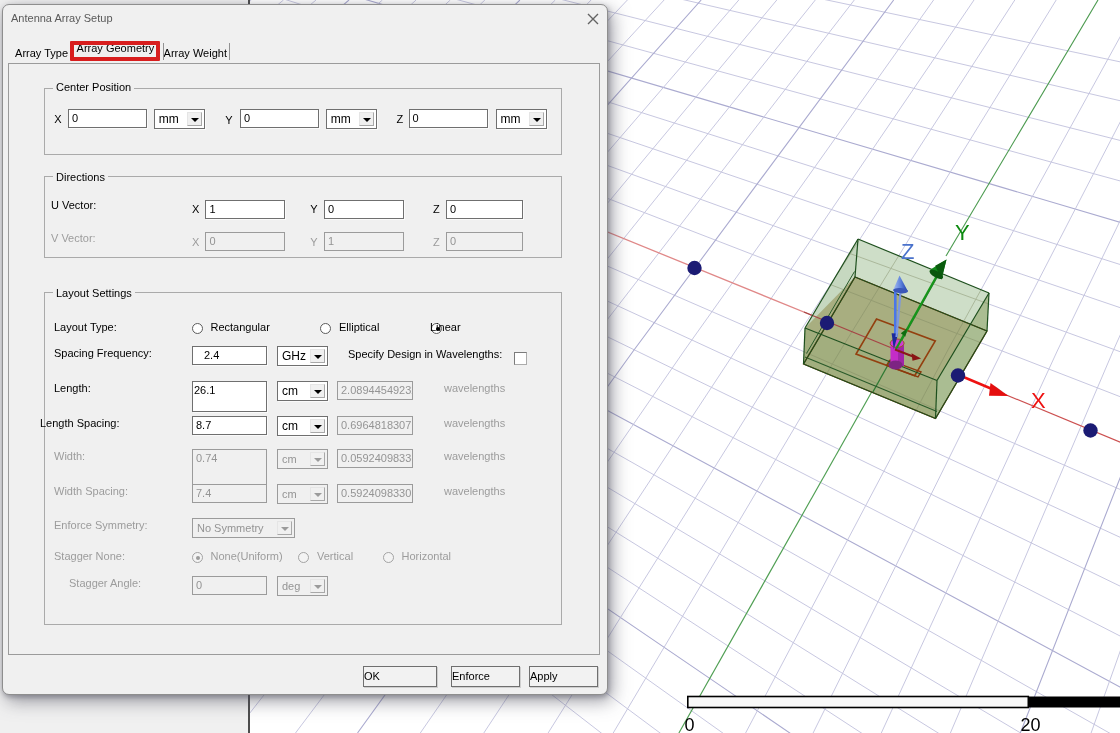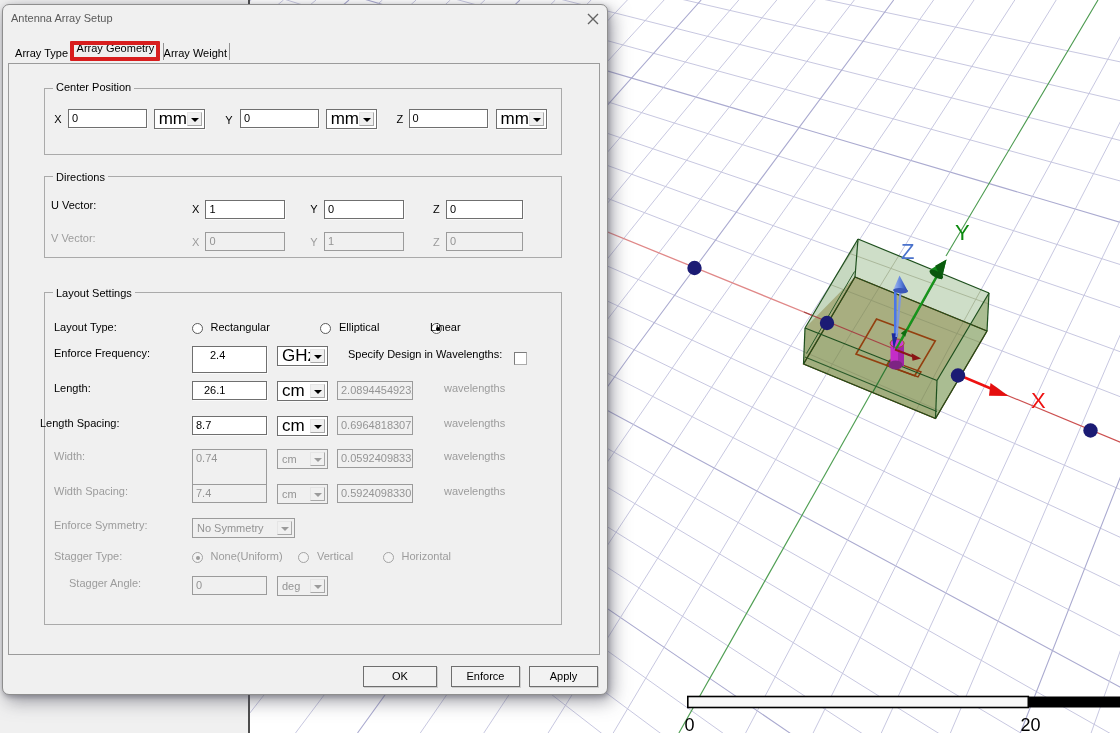--- a/index.html
+++ b/index.html
@@ -18,39 +18,39 @@
 .tpage { position:absolute; left:5px; top:58px; width:592px; height:592px;
   border-top:1px solid #9b9b9b; border-left:1px solid #9b9b9b;
   border-right:1px solid #9b9b9b; border-bottom:1px solid #9b9b9b; }
 .grp { position:absolute; border:1px solid #aaaaaa; }
 .gl { position:absolute; font-size:11px; background:#f0f0f0; padding:0 3px; }
 .tb { position:absolute; background:#fff; border:1px solid #6f6f6f;
   box-shadow:1px 1px 0 #fafafa; font-size:11px; color:#000; line-height:17px; overflow:hidden; }
 .tbd { position:absolute; background:#f0f0f0; border:1px solid #9b9b9b;
   font-size:11px; color:#949494; line-height:17px; overflow:hidden; white-space:nowrap; }
 .cb { position:absolute; background:#fff; border:1px solid #6f6f6f;
-  box-shadow:1px 1px 0 #fafafa; font-size:17px; }
+  box-shadow:1px 1px 0 #fafafa; font-size:12px; }
 .cbd { position:absolute; background:#f0f0f0; border:1px solid #9b9b9b; font-size:11px; }
 .cbt { position:absolute; left:4px; top:1px; line-height:16px; }
 .cbd .cbt { color:#949494; }
 .cbtn,.cbtnd { position:absolute; right:2px; top:2px; bottom:2px; width:15px;
   background:#f0f0f0; border:1px solid #a8a8a8; border-top-color:#e5e5e5; border-left-color:#e5e5e5; }
 .arr { position:absolute; left:3px; top:5px; width:0; height:0;
   border-left:4px solid transparent; border-right:4px solid transparent; border-top:4px solid #000; }
 .arrd { position:absolute; left:3px; top:5px; width:0; height:0;
   border-left:4px solid transparent; border-right:4px solid transparent; border-top:4px solid #9b9b9b; }
 .rd { position:absolute; width:11px; height:11px; border-radius:50%;
   border:1px solid #5c5c5c; background:#fff; }
 .rdd { position:absolute; width:11px; height:11px; border-radius:50%;
   border:1px solid #a3a3a3; background:#f3f3f3; }
 .dot { position:absolute; left:3.5px; top:3.5px; width:4px; height:4px; border-radius:50%; background:#000; }
 .dotd { position:absolute; left:3.5px; top:3.5px; width:4px; height:4px; border-radius:50%; background:#9b9b9b; }
 .chk { position:absolute; width:13px; height:13px; background:#fff; border:1px solid; border-color:#7b7b7b #ababab #ababab #7b7b7b; }
 .btn { position:absolute; height:21px; background:#f2f2f2; border:1px solid #6f6f6f;
-  box-shadow:1px 1px 0 #cfcfcf; font-size:11px; text-align:center; line-height:19px; }
+  box-shadow:1px 1px 0 #cfcfcf; font-size:11px; line-height:19px; }
 </style></head>
 <body>
 <div id="view">
 <svg width="872" height="733" viewBox="0 0 872 733">
 <path d="M-28.0,-127.6 L232.0,-72.8 L492.0,-17.9 L752.0,36.9 L912.0,70.7" fill="none" stroke="#c4c4de" stroke-width="0.95"></path>
 <path d="M-28.0,-107.1 L232.0,-47.0 L492.0,13.2 L752.0,73.4 L912.0,110.4" fill="none" stroke="#c4c4de" stroke-width="0.95"></path>
 <path d="M-28.0,-86.2 L232.0,-20.6 L492.0,45.0 L752.0,110.6 L912.0,151.0" fill="none" stroke="#c4c4de" stroke-width="0.95"></path>
 <path d="M-28.0,-64.8 L232.0,6.4 L492.0,77.5 L752.0,148.6 L912.0,192.4" fill="none" stroke="#c4c4de" stroke-width="0.95"></path>
 <path d="M-28.0,-42.9 L232.0,33.9 L492.0,110.6 L752.0,187.4 L912.0,234.7" fill="none" stroke="#ababd0" stroke-width="1.1"></path>
 <path d="M-28.0,-20.6 L232.0,61.9 L492.0,144.5 L752.0,227.0 L912.0,277.8" fill="none" stroke="#c4c4de" stroke-width="0.95"></path>
@@ -286,32 +286,32 @@
 <div class="gl" style="left:50px;top:281.5px">Layout Settings</div>
 <div class="lab" style="left:51px;top:316px;font-size:11px">Layout Type:</div>
 <span class="rd" style="left:188.5px;top:317.5px"></span>
     <div class="lab" style="left:207.5px;top:316px">Rectangular</div>
 <span class="rd" style="left:317px;top:317.5px"></span>
     <div class="lab" style="left:336px;top:316px">Elliptical</div>
 <span class="rd" style="left:428px;top:317.5px">
       <span class="dot"></span>
     </span>
     <div class="lab" style="left:427px;top:316px">Linear</div>
-<div class="lab" style="left:51px;top:342px;font-size:11px">Enforce Frequency:</div>
-<div class="tb" style="left:189px;top:341px;width:75px;height:27px;padding-left:17px">2.4</div>
+<div class="lab" style="left:51px;top:342px;font-size:11px">Spacing Frequency:</div>
+<div class="tb" style="left:189px;top:341px;width:75px;height:19px;padding-left:11px">2.4</div>
 <div class="cb" style="left:274px;top:341px;width:51px;height:20px">
       <span class="cbt">GHz</span>
       <span class="cbtn">
         <span class="arr"></span>
       </span>
     </div>
 <div class="lab" style="left:345px;top:343px;font-size:11px">Specify Design in Wavelengths:</div>
 <span class="chk" style="left:510.5px;top:347px"></span>
 <div class="lab" style="left:51px;top:377px;font-size:11px">Length:</div>
-<div class="tb" style="left:189px;top:376px;width:75px;height:19px;padding-left:11px">26.1</div>
+<div class="tb" style="left:189px;top:376px;width:75px;height:31px;padding-left:1px">26.1</div>
 <div class="cb" style="left:274px;top:376px;width:51px;height:20px">
       <span class="cbt">cm</span>
       <span class="cbtn">
         <span class="arr"></span>
       </span>
     </div>
 <div class="tbd" style="left:334px;top:376px;width:76px;height:19px;padding-left:3px">2.08944549232</div>
 <div class="labd" style="left:441px;top:377px;font-size:11px">wavelengths</div>
 <div class="lab" style="left:37px;top:412px;font-size:11px">Length Spacing:</div>
 <div class="tb" style="left:189px;top:411px;width:75px;height:19px;padding-left:3px">8.7</div>
@@ -343,21 +343,21 @@
     </div>
 <div class="tbd" style="left:334px;top:479px;width:76px;height:19px;padding-left:3px">0.5924098330,</div>
 <div class="labd" style="left:441px;top:480px;font-size:11px">wavelengths</div>
 <div class="labd" style="left:51px;top:514px;font-size:11px">Enforce Symmetry:</div>
 <div class="cbd" style="left:189px;top:513px;width:103px;height:20px">
       <span class="cbt">No Symmetry</span>
       <span class="cbtnd">
         <span class="arrd"></span>
       </span>
     </div>
-<div class="labd" style="left:51px;top:545px;font-size:11px">Stagger Type:</div>
+<div class="labd" style="left:51px;top:545px;font-size:11px">Stagger None:</div>
 <span class="rdd" style="left:188.5px;top:546.5px">
       <span class="dotd"></span>
     </span>
     <div class="labd" style="left:207.5px;top:545px">None(Uniform)</div>
 <span class="rdd" style="left:295px;top:546.5px"></span>
     <div class="labd" style="left:314px;top:545px">Vertical</div>
 <span class="rdd" style="left:379.5px;top:546.5px"></span>
     <div class="labd" style="left:398.5px;top:545px">Horizontal</div>
 <div class="labd" style="left:66px;top:572px;font-size:11px">Stagger Angle:</div>
 <div class="tbd" style="left:189px;top:571px;width:75px;height:19px;padding-left:3px">0</div>

